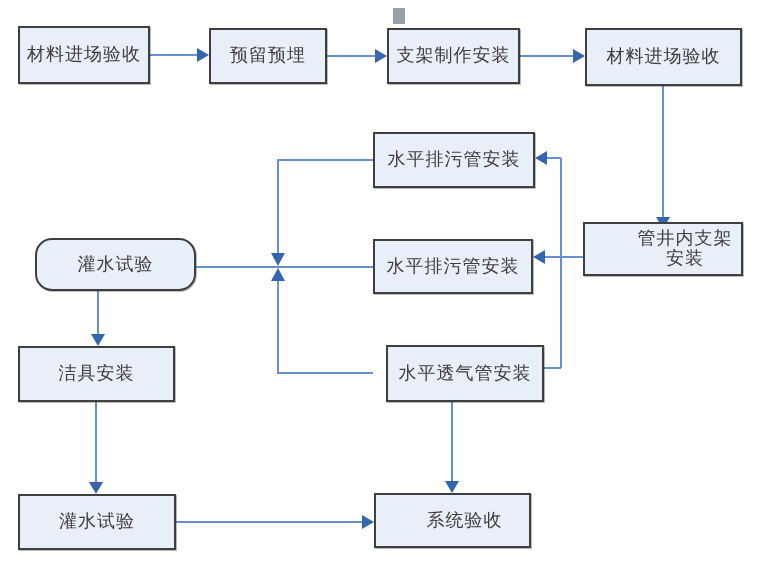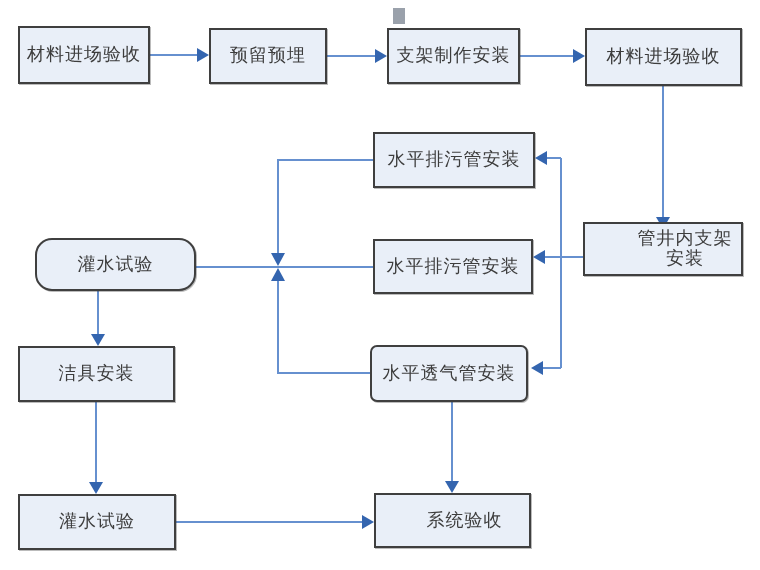--- a/index.html
+++ b/index.html
@@ -133,21 +133,21 @@
   </div>
 
   <div class="node" style="left:365px;top:239px;width:160px;height:55px;">
     <span>水平排污管安装</span>
   </div>
 
   <div class="node" style="left:27px;top:238px;width:161px;height:53px;border-radius:17px;">
     <span>灌水试验</span>
   </div>
 
-  <div class="node" style="left:362px;top:345px;width:158px;height:57px;border-radius:7px;">
+  <div class="node" style="left:378px;top:345px;width:158px;height:57px;">
     <span>水平透气管安装</span>
   </div>
 
   <div class="node" style="left:10px;top:346px;width:157px;height:56px;">
     <span>洁具安装</span>
   </div>
 
   <div class="node" style="left:10px;top:494px;width:158px;height:56px;">
     <span>灌水试验</span>
   </div>

